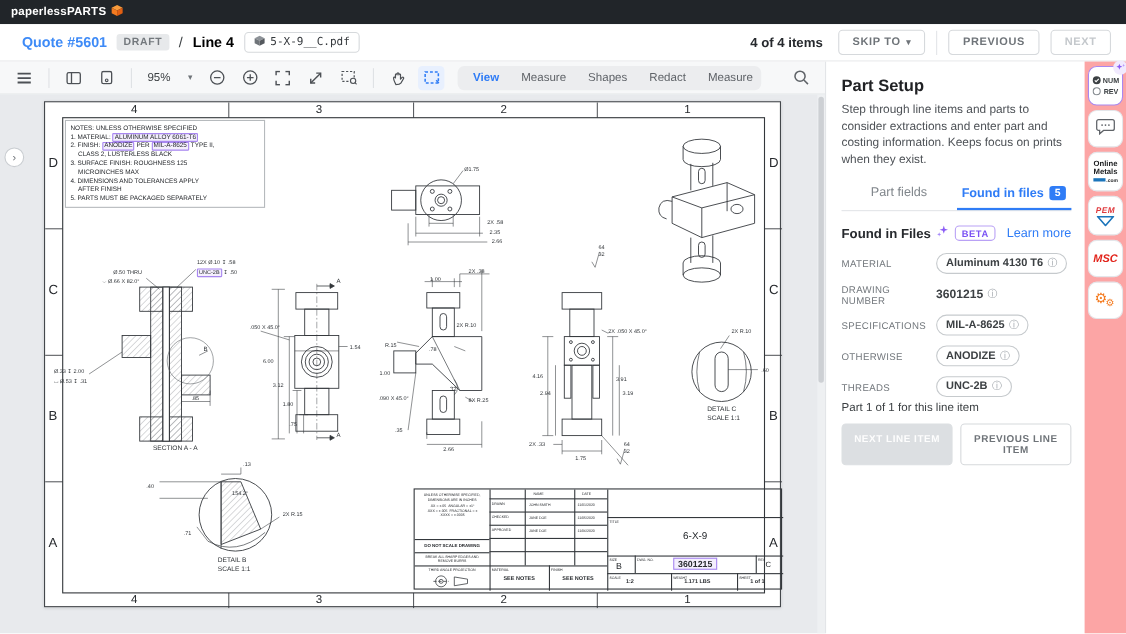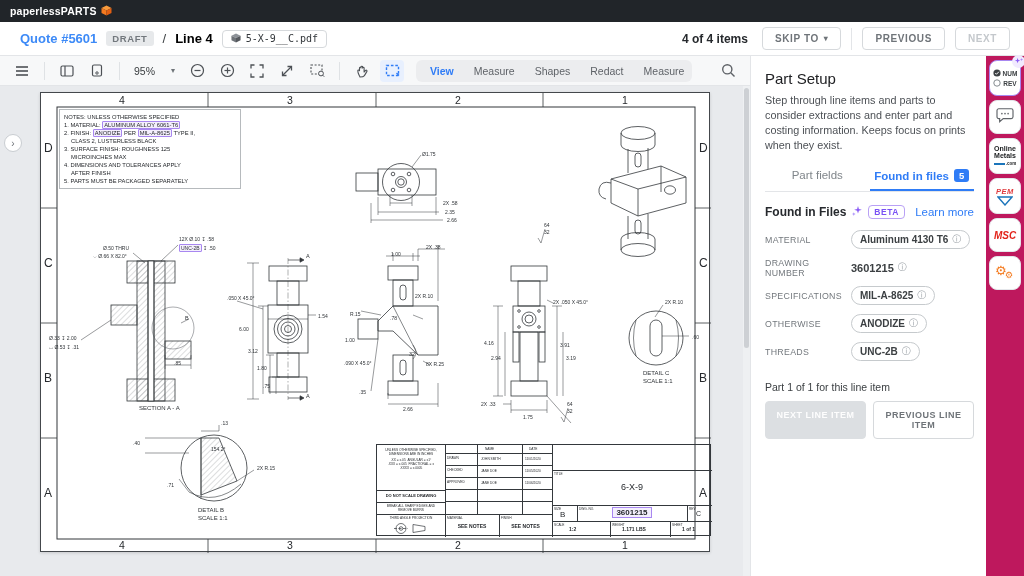--- a/index.html
+++ b/index.html
@@ -63,43 +63,43 @@
   .tb { position:absolute; }
   .vl { position:absolute; width:1px; background:#34383c; }
   .hl { position:absolute; height:1px; background:#34383c; }
   .tbc { text-align:center; }
   .tb-title { font-size:9px; }
   .tb-val { font-size:5px; font-weight:600; }
   .dwgbox { font-size:8px; font-weight:700; border:1px solid #a887f0; background:rgba(168,135,240,.13); padding:0 3px; cursor:pointer; }
 
   
   .panel { position:absolute; left:750px; top:56px; width:236px; height:520px; background:#fff; border-left:1px solid #e3e5e8; padding:14px 12px 0 14px; }
-  .panel-title { font-size:15px; font-weight:400; color:#202124; }
+  .panel-title { font-size:15px; font-weight:700; color:#202124; }
   .panel-desc { margin-top:6px; font-size:10.8px; line-height:15px; color:#4d5156; }
   .ptabs { display:flex; margin-top:10px; border-bottom:1px solid #e3e5e8; }
   .ptab { flex:1; text-align:center; padding:6px 0 7px; font-size:11.5px; color:#80868b; cursor:pointer; }
   .ptab.active { color:#2f7cf6; font-weight:700; border-bottom:2px solid #2f7cf6; display:flex; align-items:center; justify-content:center; gap:5px; }
   .count-badge { background:#2f7cf6; color:#fff; font-size:9.5px; font-weight:700; border-radius:3px; padding:1px 5px; }
   .found-row { display:flex; align-items:center; margin-top:11px; gap:5px; }
   .found-title { font-size:12px; font-weight:700; color:#26292d; }
   .beta-badge { border:1px solid #b9a1f5; color:#7a52f4; font-size:8.5px; font-weight:700; letter-spacing:.5px; border-radius:4px; padding:1px 5px; }
   .learn-more { margin-left:auto; color:#2f7cf6; font-size:11.5px; cursor:pointer; }
   .frow { display:flex; align-items:center; margin-top:9px; height:19px; }
   .flabel { width:86px; font-size:8.8px; letter-spacing:.3px; color:#73787d; flex:none; }
   .pill { border:1px solid #c6cacd; border-radius:10px; padding:2px 8px; font-size:10px; font-weight:600; color:#3c4043; display:inline-flex; align-items:center; gap:4px; cursor:pointer; }
   .plain-val { font-size:11px; font-weight:700; color:#3c4043; display:inline-flex; align-items:center; gap:4px; }
   .info-i { color:#9aa0a6; font-size:9px; font-weight:400; cursor:pointer; }
-  .part-pos { margin-top:20px; font-size:10.5px; color:#3c4043; }
+  .part-pos { margin-top:4px; font-size:10.5px; color:#3c4043; }
   .pbtns { display:flex; gap:7px; margin-top:8px; }
   .pbtn { flex:1; border-radius:4px; font-size:9px; font-weight:700; letter-spacing:.5px; text-align:center; padding:8px 0; cursor:pointer; }
   .pbtn.outline { border:1px solid #d6d9dc; background:#fff; color:#6f7479; }
   .pbtn.disabled { background:#dcdfe2; color:#fdfdfd; border:1px solid #dcdfe2; cursor:default; }
 
   
-  .rail { position:absolute; left:986px; top:56px; width:38px; height:520px; background:#be185d; padding-top:4px; }
+  .rail { position:absolute; left:986px; top:56px; width:38px; height:520px; background:#fca5a5; padding-top:4px; }
   .card { position:relative; width:32px; margin:0 auto 4px; background:#fff; border:1px solid #e4e6ea; border-radius:8px; display:flex; flex-direction:column; align-items:center; justify-content:center; cursor:pointer; }
   .card.purple { border:1.5px solid #a887f0; }
   .spark-badge { position:absolute; top:-6px; right:-5px; width:13px; height:13px; border-radius:50%; background:#f1eafe; display:flex; align-items:center; justify-content:center; }
   .radio-row { display:flex; align-items:center; gap:2px; font-size:6.5px; font-weight:700; color:#3c4043; margin:1px 0; }
   .om { text-align:center; font-size:7px; font-weight:800; line-height:7px; color:#1b1d1f; }
   .om .bar { display:inline-block; width:11px; height:2.5px; background:#1b75bb; margin-right:1px; }
   .om .dcom { font-size:4.5px; font-weight:700; }
   .pem-t { color:#e03a3e; font-size:7.5px; font-weight:800; font-style:italic; letter-spacing:.5px; }
   .msc-t { color:#e2231a; font-size:10px; font-weight:900; font-style:italic; }
   .gears { position:relative; width:20px; height:18px; color:#f47b20; }

